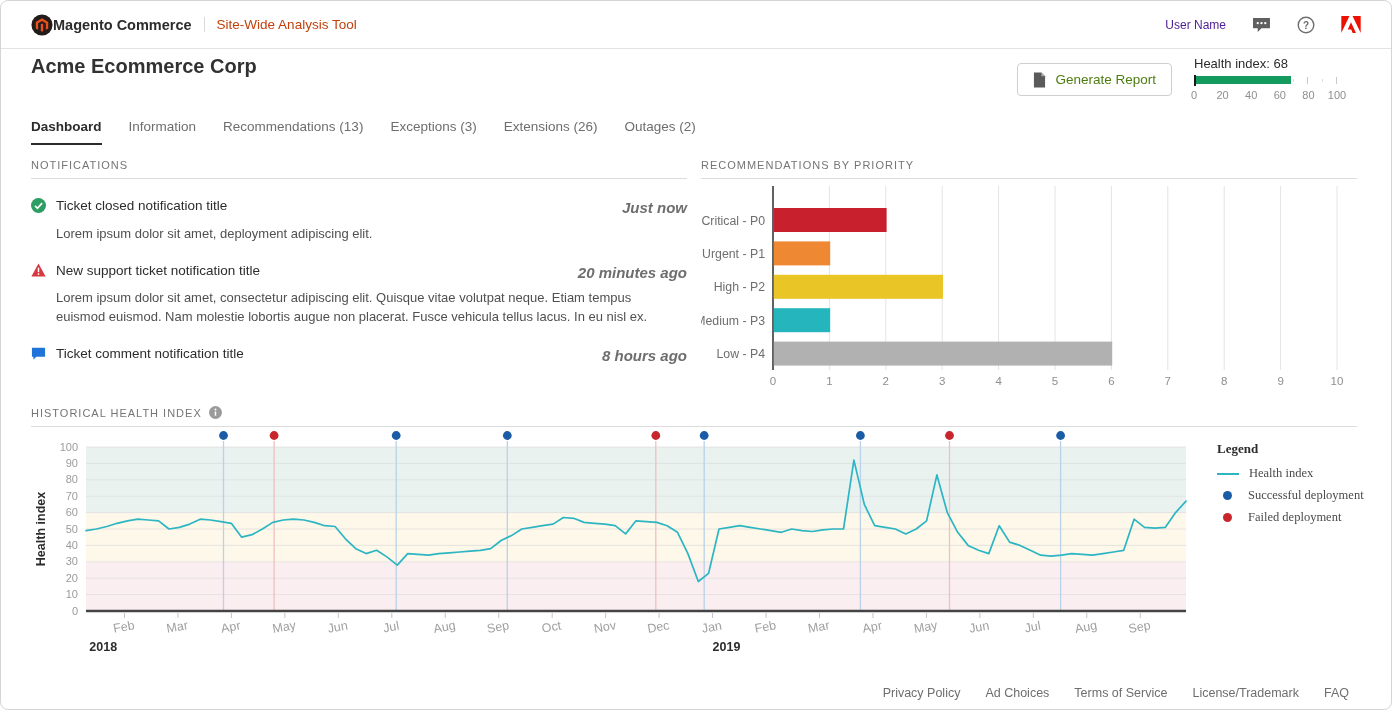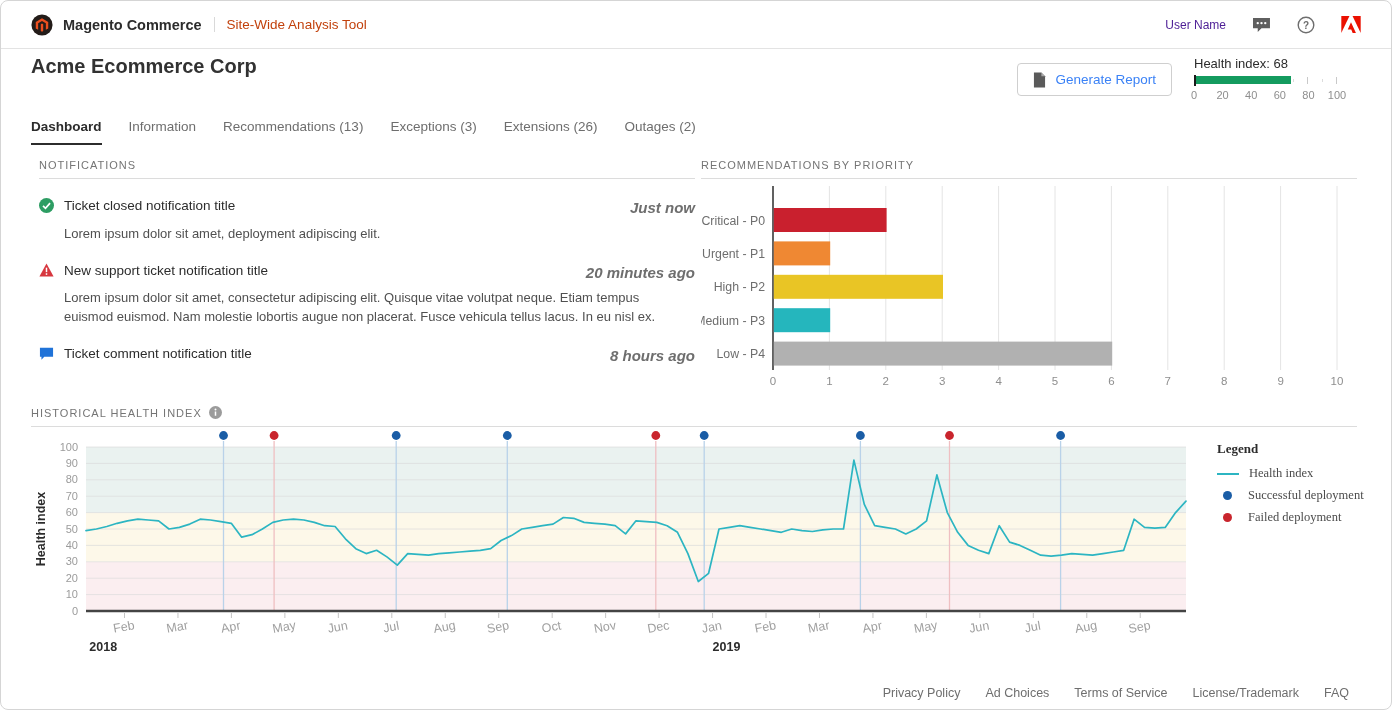--- a/index.html
+++ b/index.html
@@ -3,45 +3,45 @@
 <meta charset="utf-8">
 <style>
   html,body{margin:0;padding:0;background:#fff;}
   .page{position:relative;width:1392px;height:710px;background:#fff;border:1px solid #d5d5d5;
         border-radius:8px;overflow:hidden;box-sizing:border-box;
         font-family:"Liberation Sans","DejaVu Sans",sans-serif;color:#2c2c2c;}
   
   .topbar{height:47px;display:flex;align-items:center;justify-content:space-between;
           padding:0 30px;border-bottom:1px solid #e3e3e3;}
   .brand-left{display:flex;align-items:center;}
-  .brand-name{font-weight:bold;font-size:14.5px;margin-left:10px;}
+  .brand-name{font-weight:bold;font-size:14.5px;}
   .app-name{font-size:13.5px;color:#c2410c;margin-left:12px;padding-left:12px;border-left:1px solid #d9d9d9;}
   .topbar-right{display:flex;align-items:center;gap:26px;}
   .user-name{font-size:12px;color:#4c1d95;}
   .icon-btn{display:flex;align-items:center;cursor:pointer;background:none;border:none;padding:0;}
   
   .page-title{position:absolute;left:30px;top:54px;margin:0;font-size:20px;font-weight:bold;color:#323232;}
   .report-btn{position:absolute;right:219px;top:62px;height:33px;display:flex;align-items:center;gap:9px;
               padding:0 15px;background:#fff;border:1px solid #cfcfcf;border-radius:4px;
-              font-size:13.5px;color:#3b82f6;cursor:pointer;font-family:inherit;}
+              font-size:13.5px;color:#4d7c0f;cursor:pointer;font-family:inherit;}
   .meter{position:absolute;left:1193px;top:55px;width:143px;}
   .meter-label{font-size:13px;margin-bottom:5px;}
   .meter-track{position:relative;height:9px;}
   .meter-fill{position:absolute;left:0;top:0;height:8px;background:#149b5f;}
   .meter-start{position:absolute;left:0;top:-1px;width:2px;height:11px;background:#1a1a1a;}
   .meter-tickmark{position:absolute;top:1px;width:1px;height:7px;background:#c9c9c9;}
   .meter-tickmark.minor{height:3px;top:3px;background:#dcdcdc;}
   .meter-ticks{position:relative;height:13px;margin-top:4px;font-size:11px;color:#8e8e8e;}
   .meter-ticks span{position:absolute;transform:translateX(-50%);}
   
   .tabs{position:absolute;left:30px;top:118px;display:flex;gap:27px;font-size:13.5px;}
   .tab{color:#6e6e6e;padding-bottom:9px;cursor:pointer;border-bottom:2px solid transparent;}
   .tab.active{color:#2c2c2c;font-weight:bold;border-bottom-color:#2c2c2c;}
   
-  .col-left{position:absolute;left:30px;top:158px;width:656px;margin-left:8px;}
+  .col-left{position:absolute;left:30px;top:158px;width:656px;}
   .col-right{position:absolute;left:700px;top:158px;width:656px;}
   .section-title{font-size:11px;letter-spacing:1px;color:#757575;padding-bottom:7px;
                  border-bottom:1px solid #dcdcdc;display:flex;align-items:center;gap:7px;}
   
   .notif{display:grid;grid-template-columns:25px 1fr auto;margin-top:19px;cursor:pointer;}
   .notif-title{font-size:13.5px;color:#2c2c2c;}
   .notif-time{font-size:15px;font-style:italic;color:#6e6e6e;padding-top:1px;font-weight:bold;}
   .notif-body{grid-column:2/4;font-size:13px;color:#505050;line-height:1.5;margin-top:7px;padding-right:4px;}
   
   .hist-header{position:absolute;left:30px;top:405px;width:1326px;text-align:right;}

